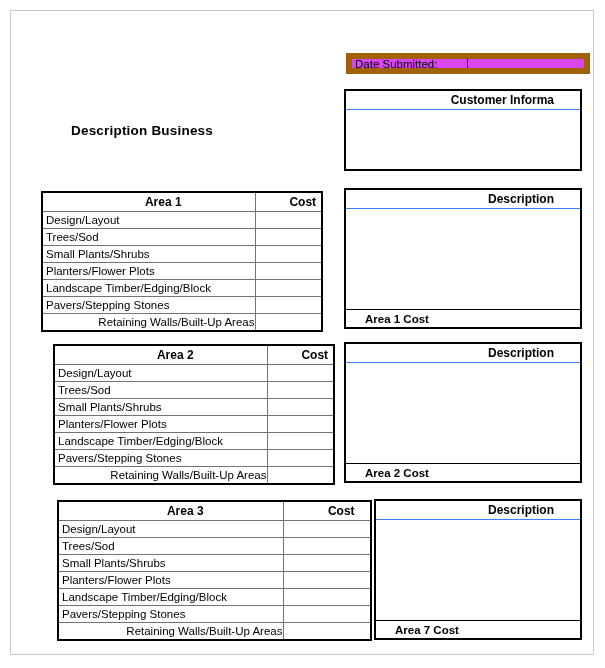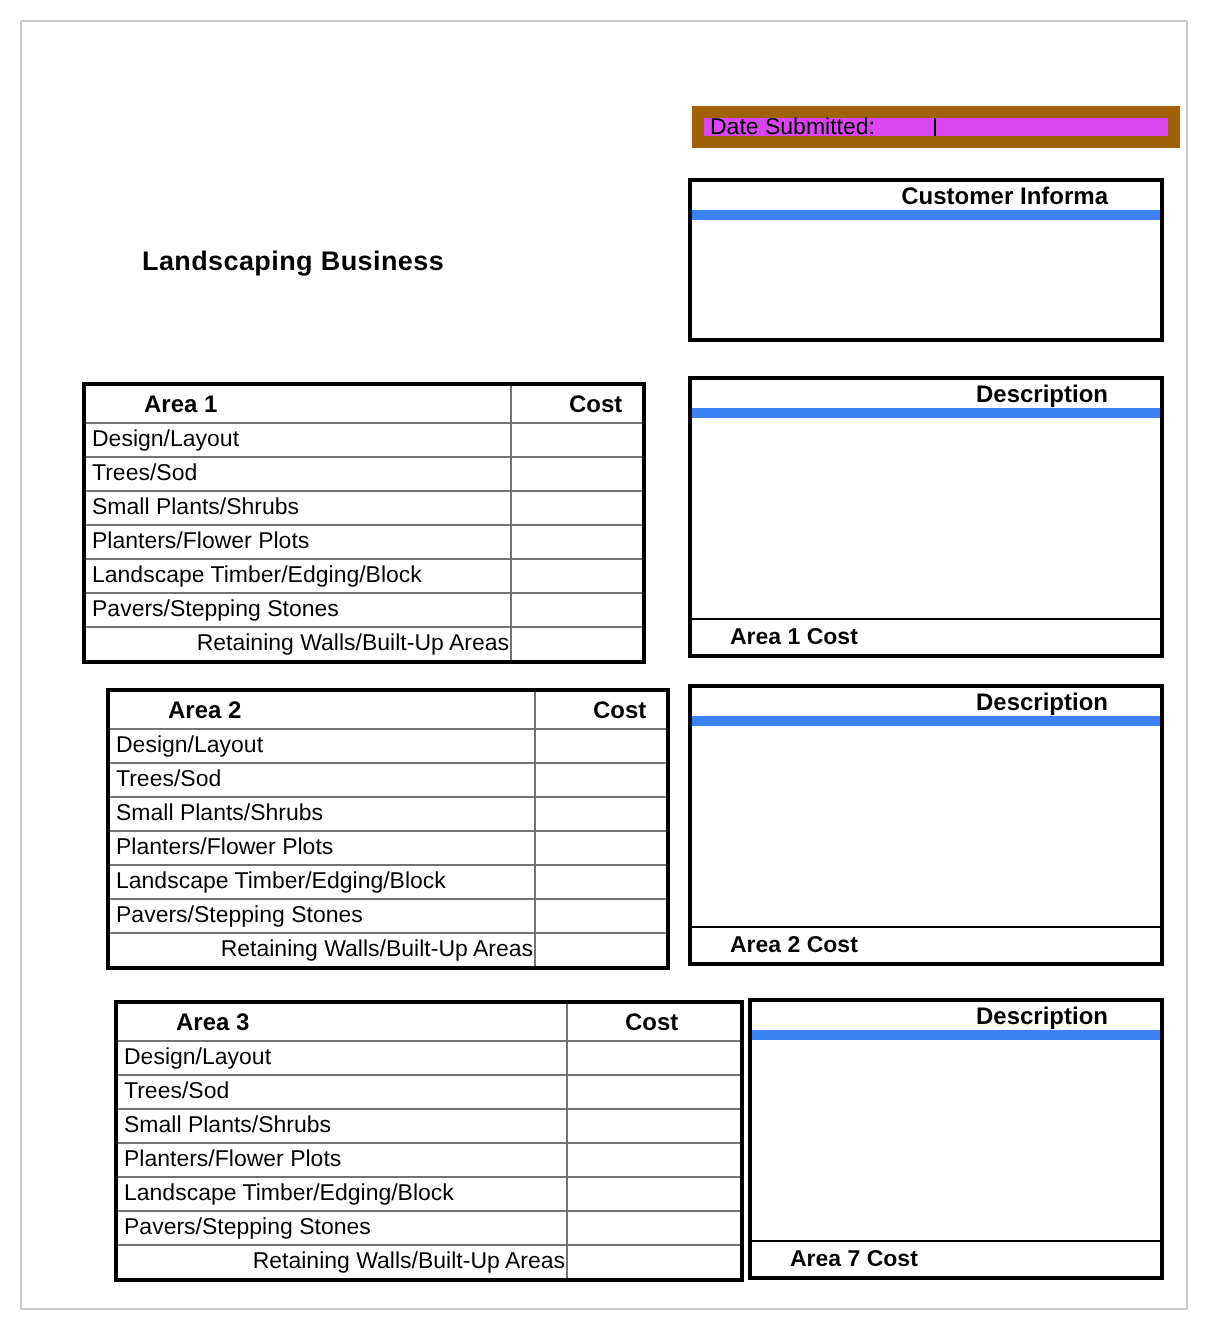--- a/index.html
+++ b/index.html
@@ -72,21 +72,21 @@
 
   
   .panel {
     position: absolute;
     border: 2px solid #000;
     box-sizing: border-box;
     background: #fff;
   }
   .panel-head {
     height: 19px;
-    border-bottom: 5px solid #3b82f6;
+    border-bottom: 1px solid #3b82f6;
     box-sizing: border-box;
     font-size: 12px;
     font-weight: bold;
     display: flex;
     align-items: center;
     justify-content: flex-end;
     padding-right: 26px;
     overflow: hidden;
     white-space: nowrap;
   }
@@ -130,20 +130,21 @@
     font-weight: normal;
     padding: 0 0 0 3px;
     text-align: left;
     vertical-align: middle;
     overflow: hidden;
     white-space: nowrap;
   }
   .area-table thead th {
     font-weight: bold;
     font-size: 12px;
+    text-align: center;
     height: 18px;
     padding-left: 29px;
   }
   .area-table td.cost-cell, .area-table th.cost-col { }
   
   .area-table tr:first-child th { border-top: none; }
   .area-table tr:last-child td { border-bottom: none; text-align: right; }
   .area-table th:first-child, .area-table td:first-child { border-left: none; }
   .area-table th:last-child, .area-table td:last-child { border-right: none; }
 
@@ -159,21 +160,21 @@
   #desc2 .panel-body { height: 100px; }
   #desc3 { left: 363px; top: 488px; width: 208px; height: 141px; }
   #desc3 .panel-body { height: 100px; }
 </style>
 </head>
 <body>
 
 <div id="page">
 
   <div id="doc-title">
-    <span class="tline">Landscaping Business</span>
+    <span class="tline">Description Business</span>
     <span class="tline">Estimate Template</span>
   </div>
 
   <div id="date-strip">
     <div class="dlabel">Date Submitted:</div>
     <div class="dvalue" placeholder=""></div>
   </div>
 
   <div class="panel" id="customer-box">
     <div class="panel-head">Customer Informa</div>

